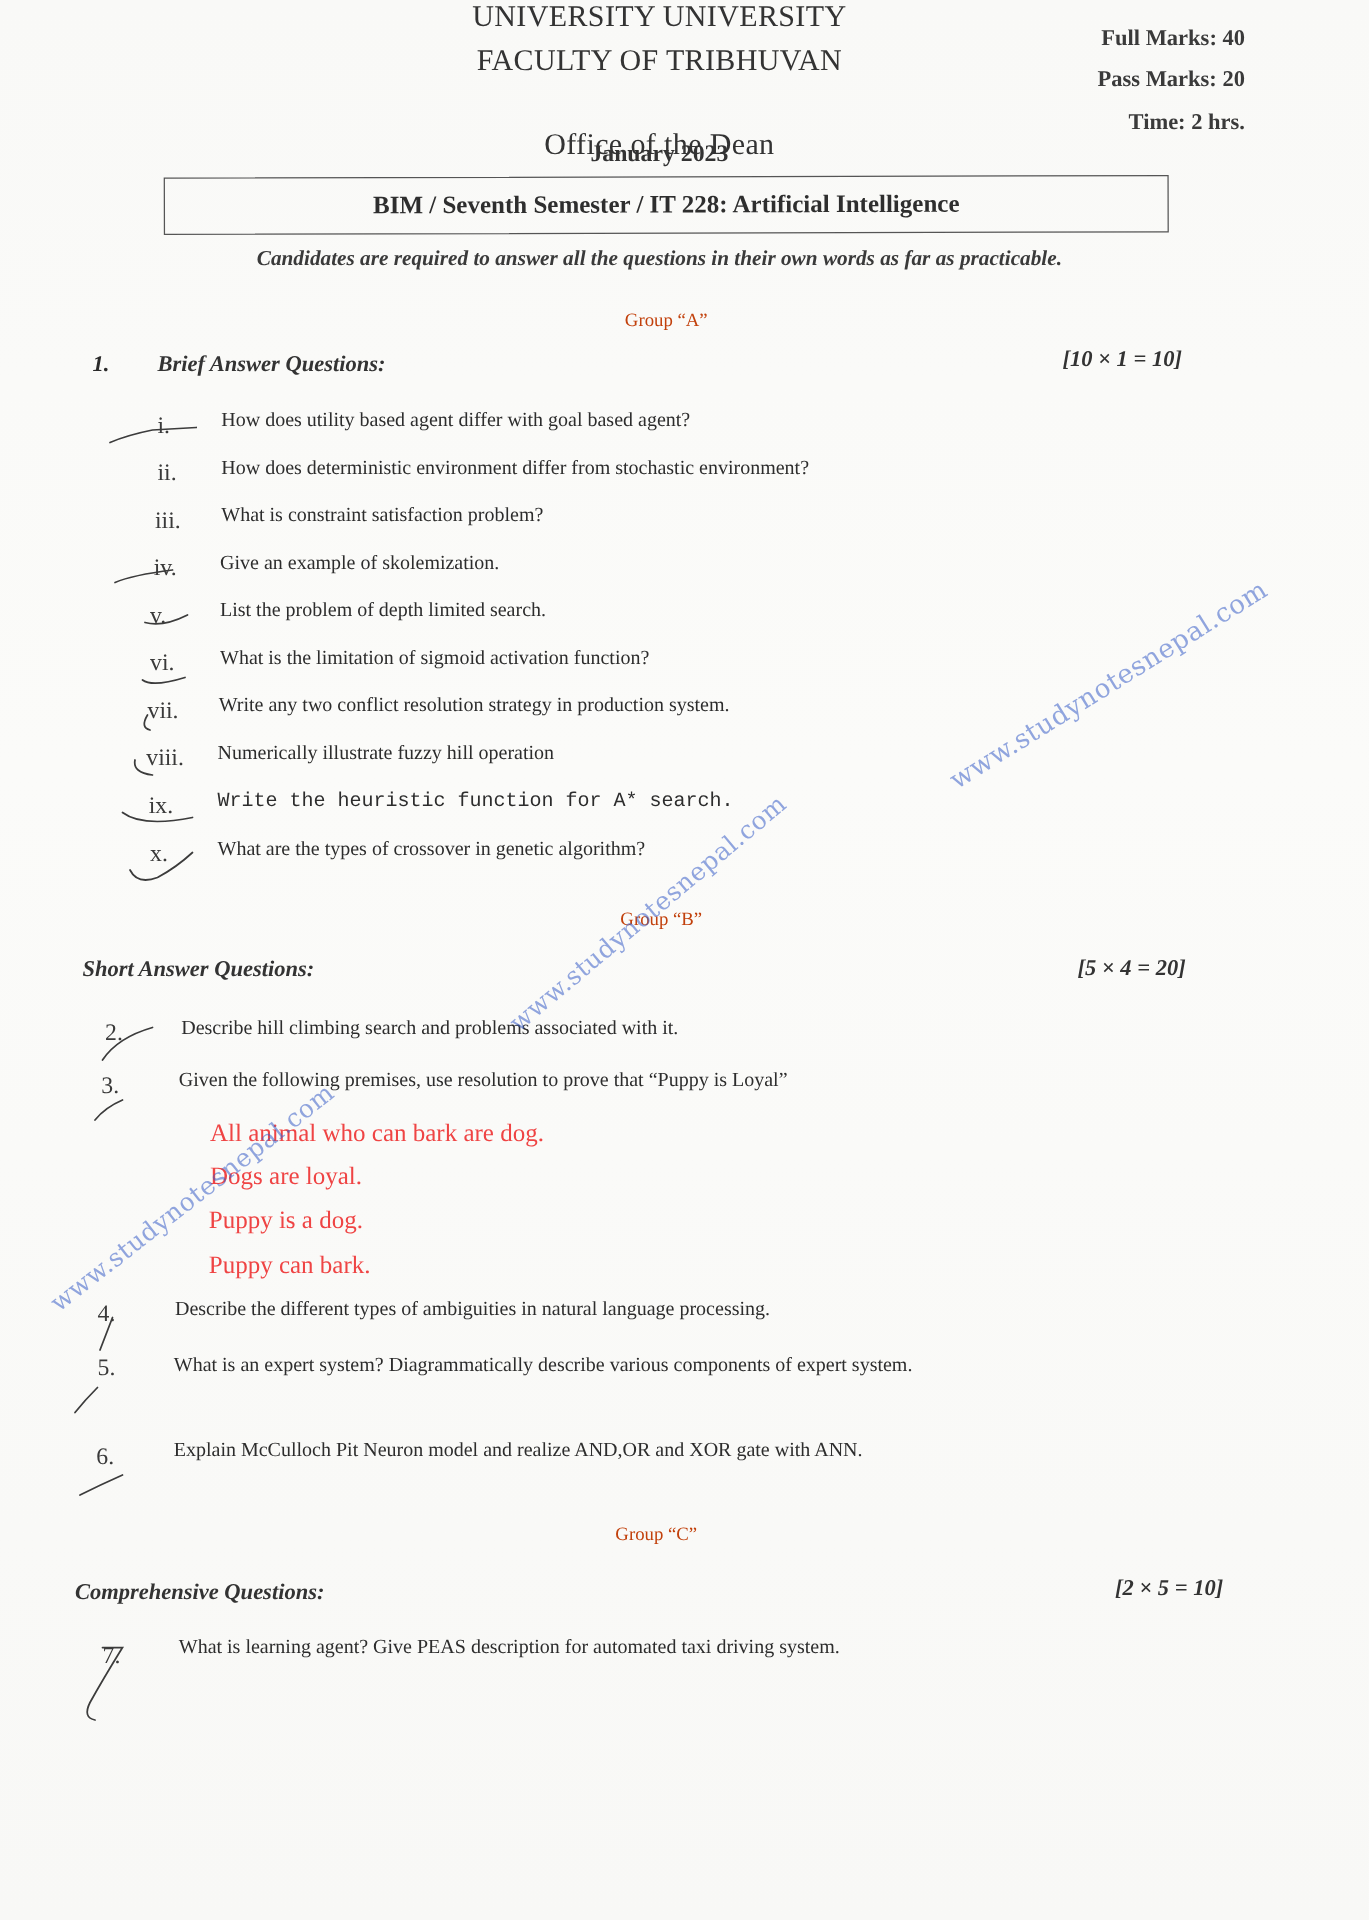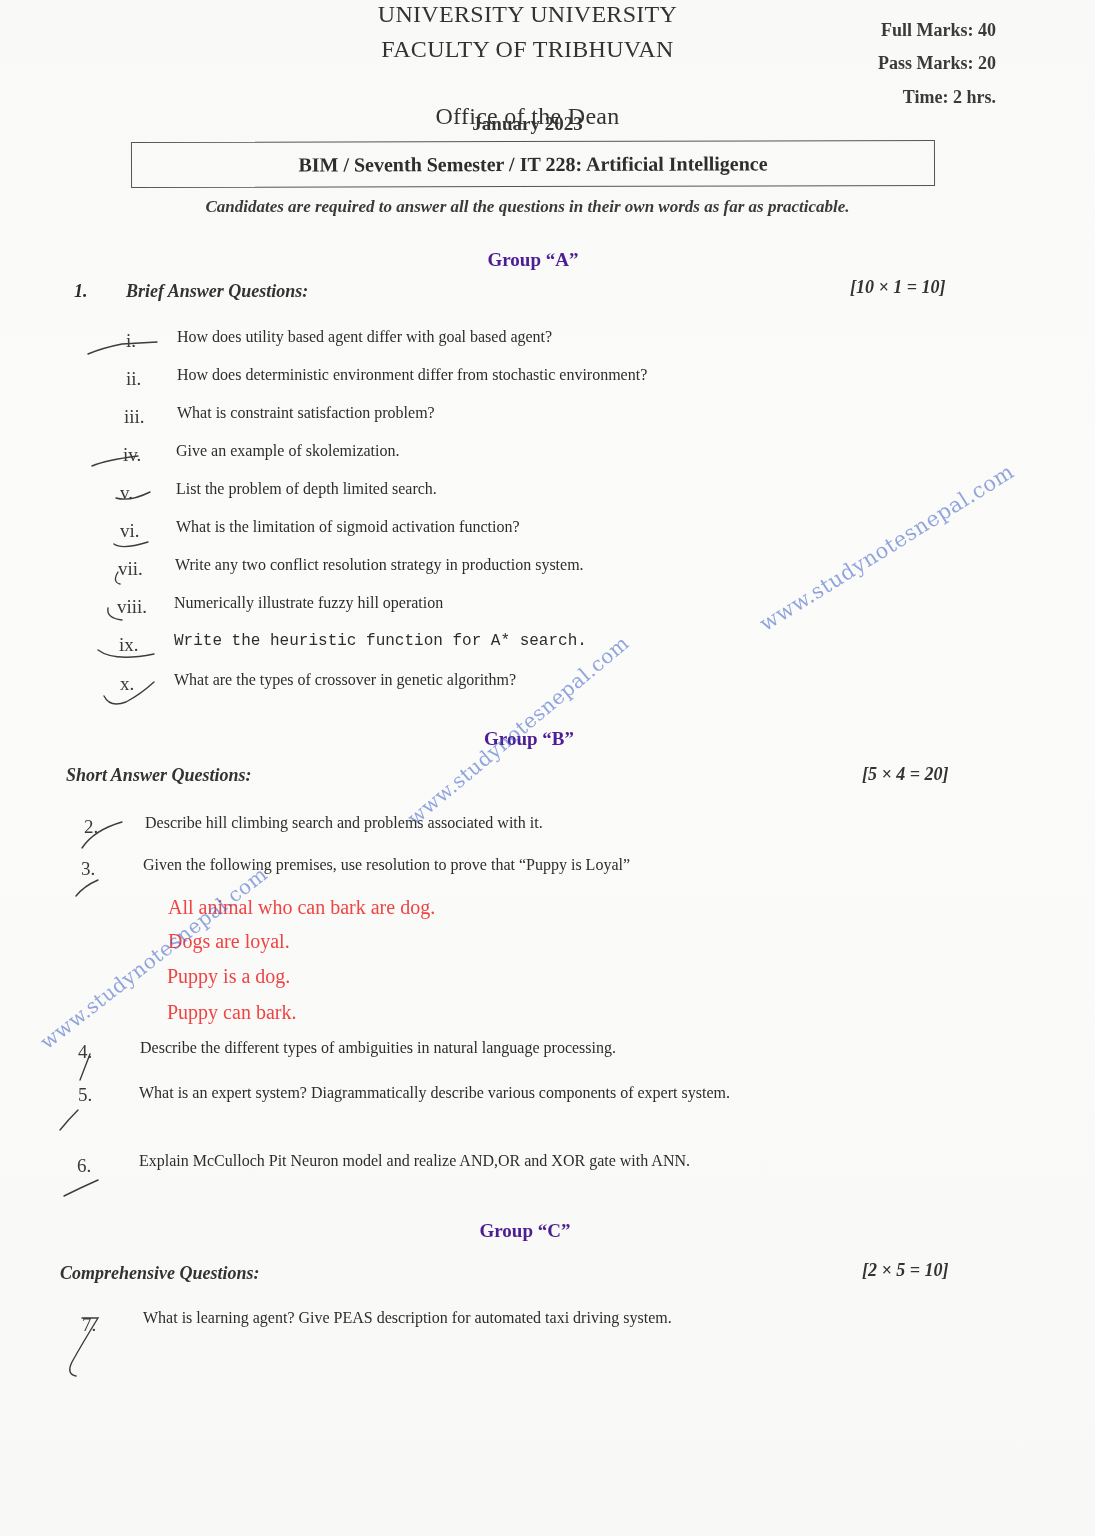--- a/index.html
+++ b/index.html
@@ -37,21 +37,21 @@
       display: flex; align-items: center; justify-content: center;
       font-weight: bold; font-size: 20px; color: #2e2e2e;
       transform: rotate(-0.15deg);
     }
     .instructions {
       top: 197px; left: 0; width: 1055px; text-align: center;
       font-style: italic; font-weight: bold; font-size: 17px; color: #3a3a3a;
     }
 
     
-    .group-title { left: 0; width: 1050px; text-align: center; font-weight: bold; font-size: 19px; color: #4c1d95; }
+    .group-title { left: 0; width: 1050px; text-align: center; font-weight: normal; font-size: 15px; color: #c2410c; }
     .section-label { font-style: italic; font-weight: bold; font-size: 18px; color: #333; }
     .section-marks { font-style: italic; font-weight: bold; font-size: 18px; color: #333; }
     .q1num { font-style: italic; font-weight: bold; font-size: 18px; }
 
     
     .qnum { font-size: 19px; color: #3a3a3a; }
     .qtext { font-size: 16px; color: #2d2d2d; }
     .qtext.wrap { white-space: normal; width: 846px; text-align: justify; text-align-last: left; line-height: 30px; }
     .premise { font-size: 20px; color: #ef4444; }
 
@@ -164,21 +164,21 @@
     <span class="abs qtext wrap" style="left:139px; top:1078px;">What is an expert system? Diagrammatically describe various components of expert system.</span>
   </div>
   <div>
     <span class="abs qnum" style="left:77px; top:1155px;">6.</span>
     <span class="abs qtext" style="left:139px; top:1152px;">Explain McCulloch Pit Neuron model and realize AND,OR and XOR gate with ANN.</span>
   </div>
 </div>
 
 <div class="abs group-title" style="top:1220px; left:0px;">Group “C”</div>
 <div class="abs section-label" style="left:60px; top:1263px;">Comprehensive Questions:</div>
-<div class="abs section-marks" style="left:862px; top:1260px;">[2 × 5 = 10]</div>
+<div class="abs section-marks" style="left:892px; top:1260px;">[2 × 5 = 10]</div>
 
 <div>
   <div>
     <span class="abs qnum" style="left:82px; top:1314px;">7.</span>
     <span class="abs qtext" style="left:143px; top:1309px;">What is learning agent? Give PEAS description for automated taxi driving system.</span>
   </div>
 </div>
 
 <svg class="tick" style="left:82px; top:334px;" width="80" height="24">
     <path d="M6 20 Q20 14 40 10 L75 8"></path>

